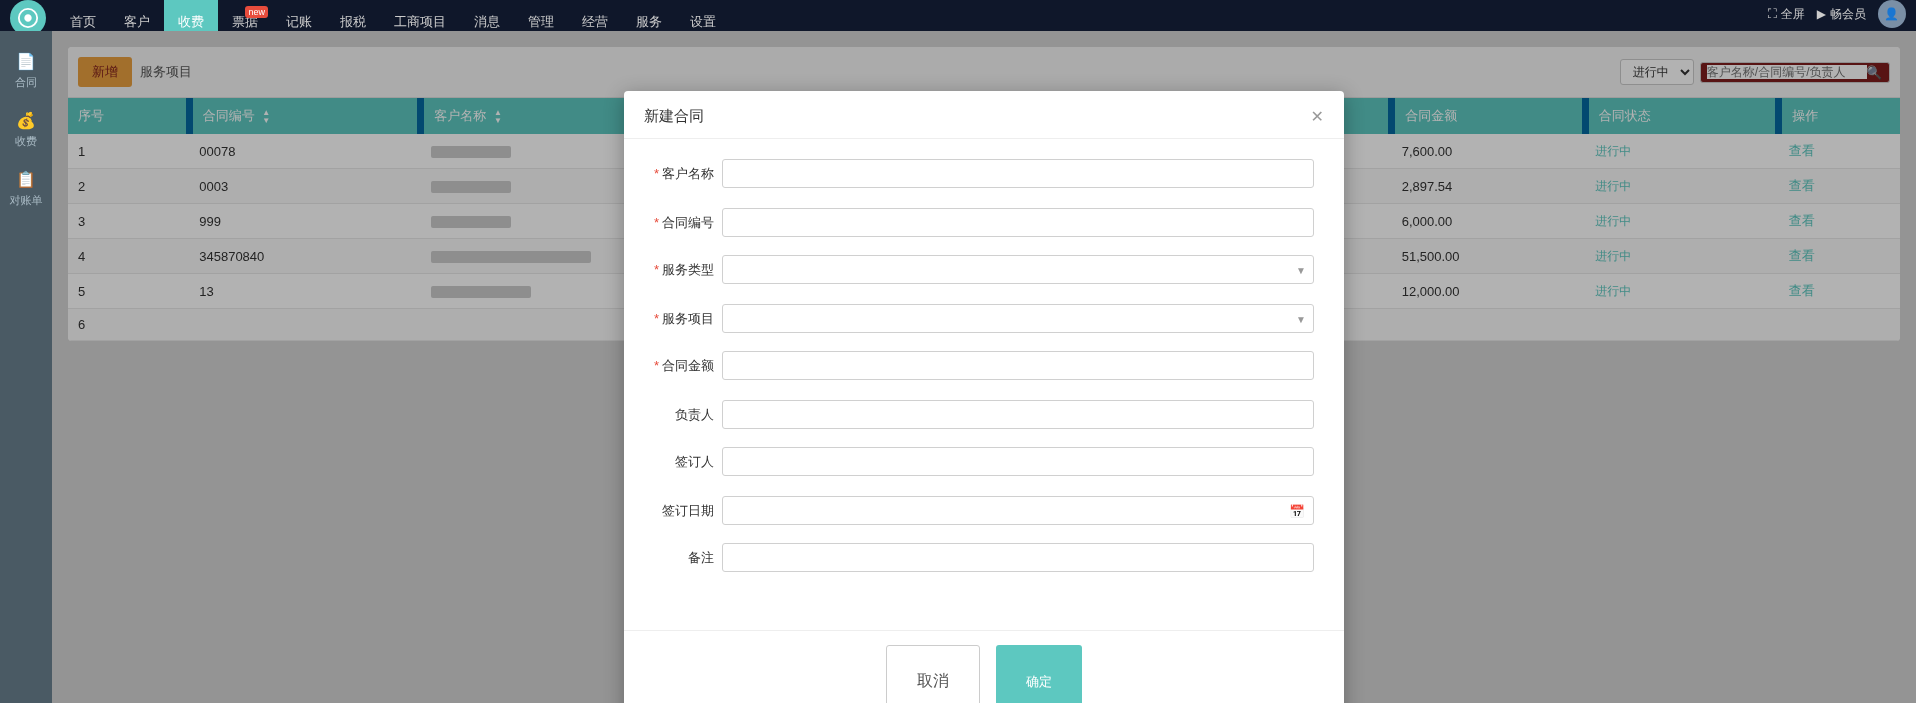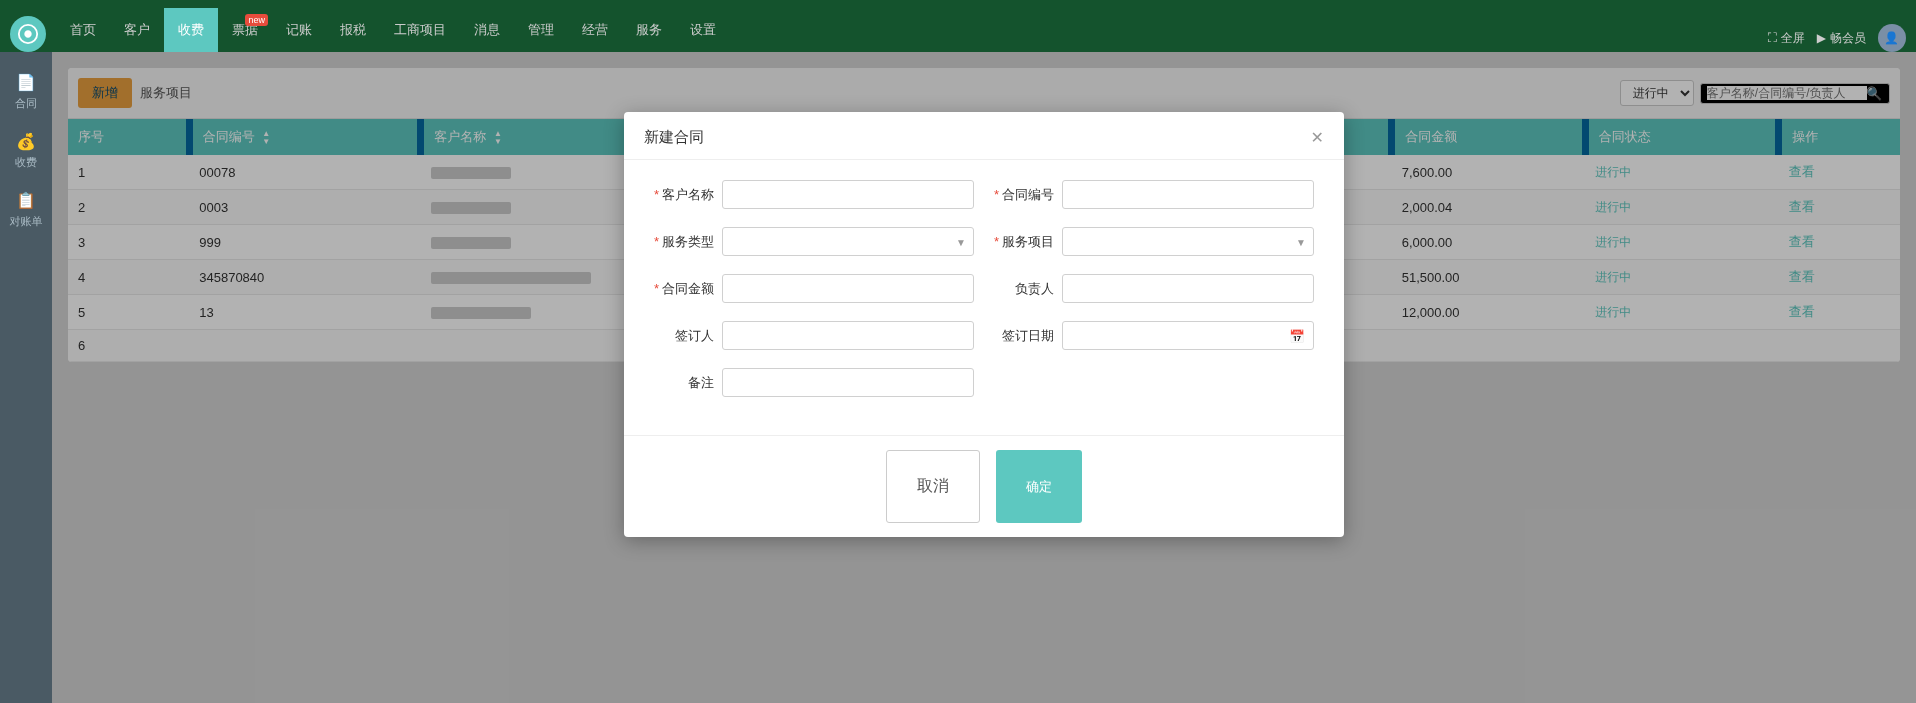--- a/index.html
+++ b/index.html
@@ -1,23 +1,23 @@
 <!DOCTYPE html>
 <html><head>
   <meta charset="utf-8">
   <style>
     * { box-sizing: border-box; margin: 0; padding: 0; }
     body { font-family: "Microsoft YaHei", Arial, sans-serif; font-size: 13px; background: #e8e8e8; display: flex; flex-direction: column; height: 703px; overflow: hidden; }
 
     
     .top-nav {
-      height: 52px;
-      background: #14532d;
-      display: flex;
-      align-items: flex-end;
+      height: 31px;
+      background: #0f172a;
+      display: flex;
+      align-items: flex-start;
       padding: 0 10px;
       color: #ccc;
       flex-shrink: 0;
     }
     .nav-logo {
       width: 36px;
       height: 36px;
       background: #5dc8c0;
       border-radius: 50%;
       display: flex; align-items: center; justify-content: center;
@@ -109,21 +109,21 @@
     .toolbar {
       display: flex;
       align-items: center;
       gap: 8px;
       padding: 10px 10px;
       background: #f5f5f5;
       border-bottom: 1px solid #e0e0e0;
     }
     .btn-new {
       background: #e8a040;
-      color: #0c4a6e;
+      color: #7f1d1d;
       border: none;
       padding: 6px 14px;
       border-radius: 3px;
       cursor: pointer;
       font-size: 13px;
     }
     .toolbar-label { color: #555; font-size: 13px; }
     .toolbar-spacer { flex: 1; }
     .toolbar-filter {
       display: flex; align-items: center; gap: 6px;
@@ -133,21 +133,21 @@
       border-radius: 3px;
       padding: 4px 8px;
       font-size: 12px;
       color: #333;
       background: #fff;
     }
     .search-box {
       display: flex; align-items: center;
       border: 1px solid #ccc;
       border-radius: 3px;
-      background: #000000;
+      background: #7f1d1d;
       padding: 2px 6px;
     }
     .search-box input {
       border: none; outline: none; font-size: 12px; width: 160px; color: #999;
     }
     .search-icon-btn { color: #999; cursor: pointer; }
 
     
     .data-table { width: 100%; border-collapse: collapse; }
     .data-table thead tr { background: #5dc8c0; color: #fff; }
@@ -220,20 +220,21 @@
       font-size: 16px;
       line-height: 1;
     }
     .modal-body {
       padding: 20px 30px;
     }
     .form-row {
       display: flex;
       gap: 20px;
       margin-bottom: 18px;
+      flex-direction: column;
     }
     .form-group {
       flex: 1;
       display: flex;
       align-items: center;
     }
     .form-label {
       font-size: 13px;
       color: #333;
       white-space: nowrap;
@@ -445,21 +446,21 @@
             <td>7,600.00</td>
             <td><span class="status-badge">进行中</span></td>
             <td><a class="action-link">查看</a></td>
           </tr>
           <tr>
             <td>2</td>
             <td>0003</td>
             <td><span class="blurred-text">&nbsp;&nbsp;&nbsp;&nbsp;&nbsp;&nbsp;&nbsp;&nbsp;&nbsp;&nbsp;&nbsp;&nbsp;</span></td>
             <td>小规模记账</td>
             <td>202305-202404</td>
-            <td>2,000.04</td>
+            <td>2,897.54</td>
             <td><span class="status-badge">进行中</span></td>
             <td><a class="action-link">查看</a></td>
           </tr>
           <tr>
             <td>3</td>
             <td>999</td>
             <td><span class="blurred-text">&nbsp;&nbsp;&nbsp;&nbsp;&nbsp;</span></td>
             <td>小规模记账</td>
             <td>202305-202404</td>
             <td>6,000.00</td>

